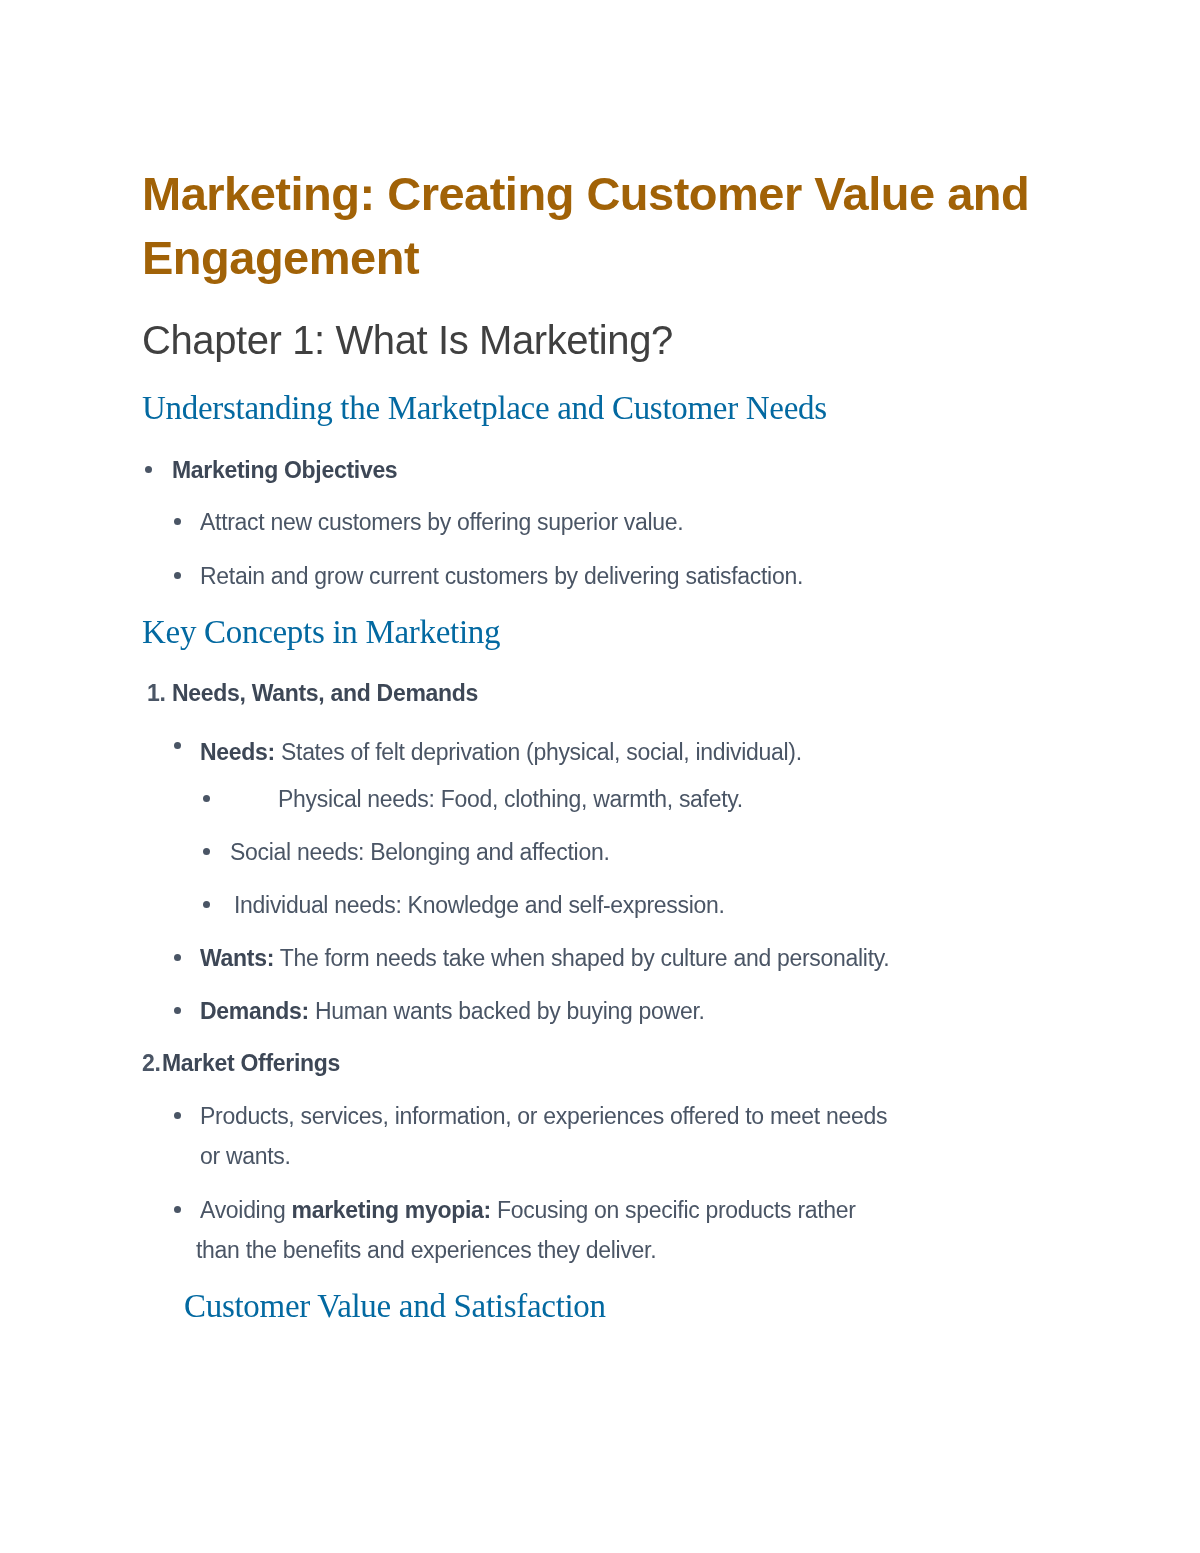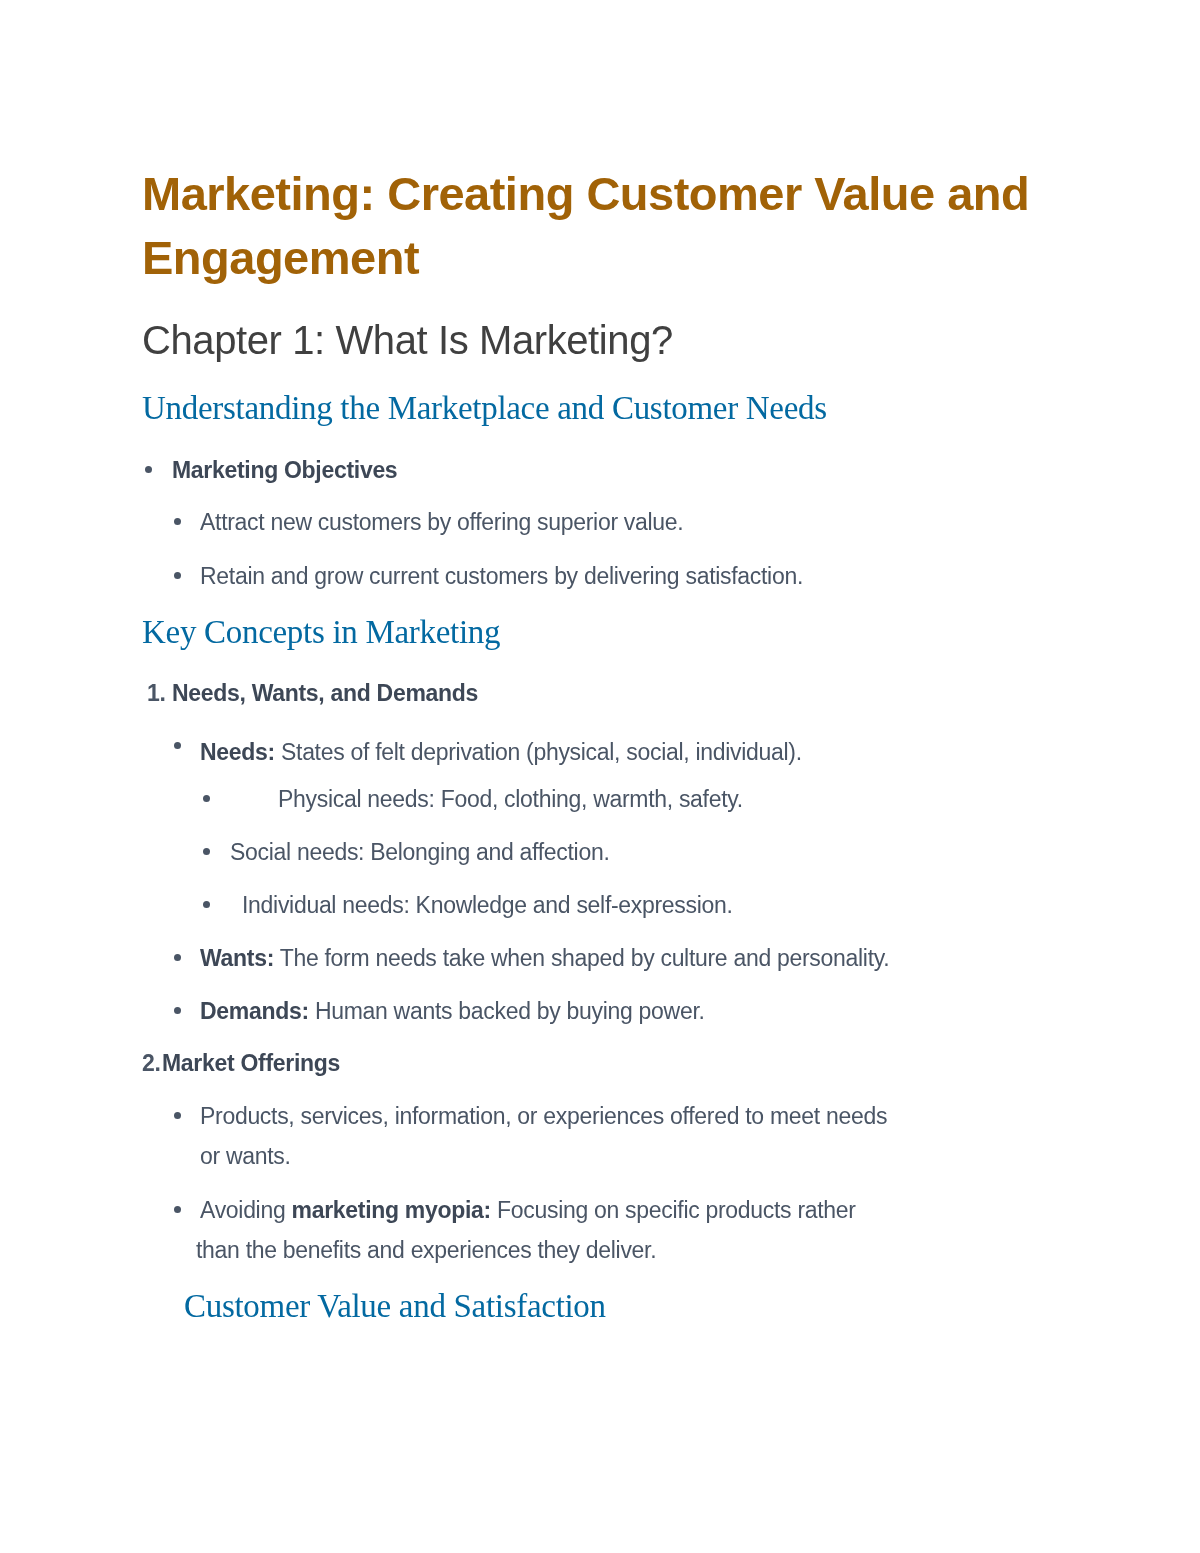--- a/index.html
+++ b/index.html
@@ -49,21 +49,21 @@
     <b>Needs:</b><span> States of felt deprivation (physical, social, individual).</span>
   </div>
 
   <span class="bullet" style="left:61px;top:795px;"></span>
   <div class="line" style="left:88px;top:779px;margin-left:48px;">Physical needs: Food, clothing, warmth, safety.</div>
 
   <span class="bullet" style="left:61px;top:848px;"></span>
   <div class="line" style="left:88px;top:832px;">Social needs: Belonging and affection.</div>
 
   <span class="bullet" style="left:61px;top:901px;"></span>
-  <div class="line" style="left:100px;top:885px;">Individual needs: Knowledge and self-expression.</div>
+  <div class="line" style="left:92px;top:885px;">Individual needs: Knowledge and self-expression.</div>
 
   <span class="bullet" style="left:32px;top:954px;"></span>
   <div class="line" style="left:58px;top:938px;">
     <b>Wants:</b><span> The form needs take when shaped by culture and personality.</span>
   </div>
 
   <span class="bullet" style="left:32px;top:1007px;"></span>
   <div class="line" style="left:58px;top:991px;">
     <b>Demands:</b><span> Human wants backed by buying power.</span>
   </div>

